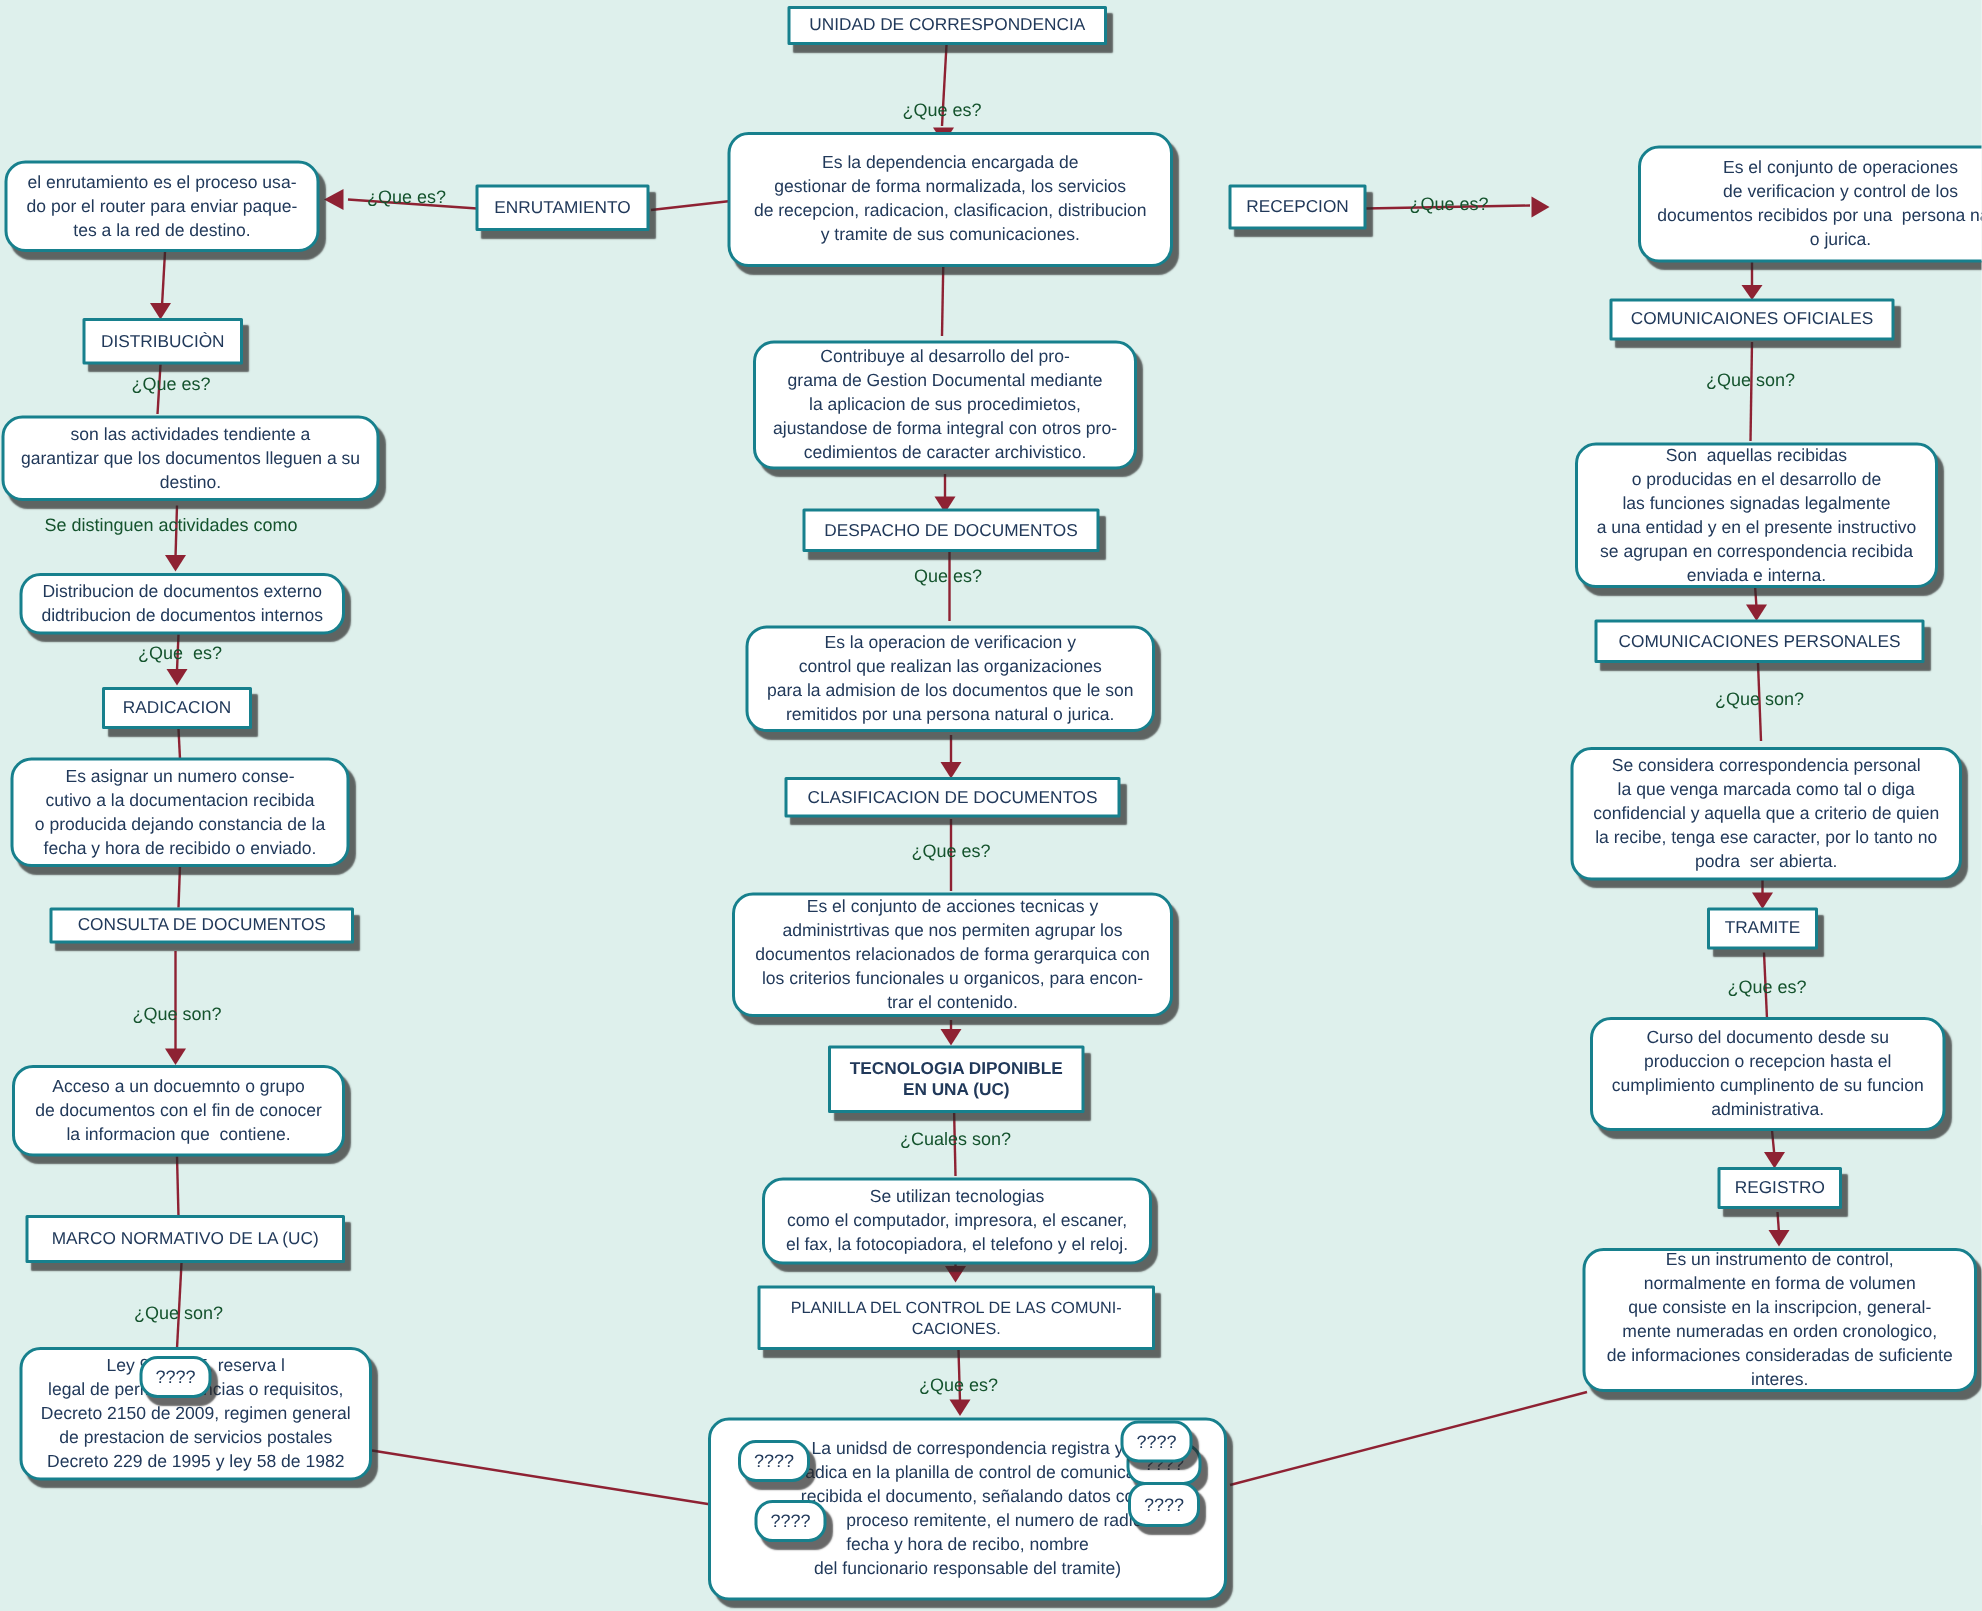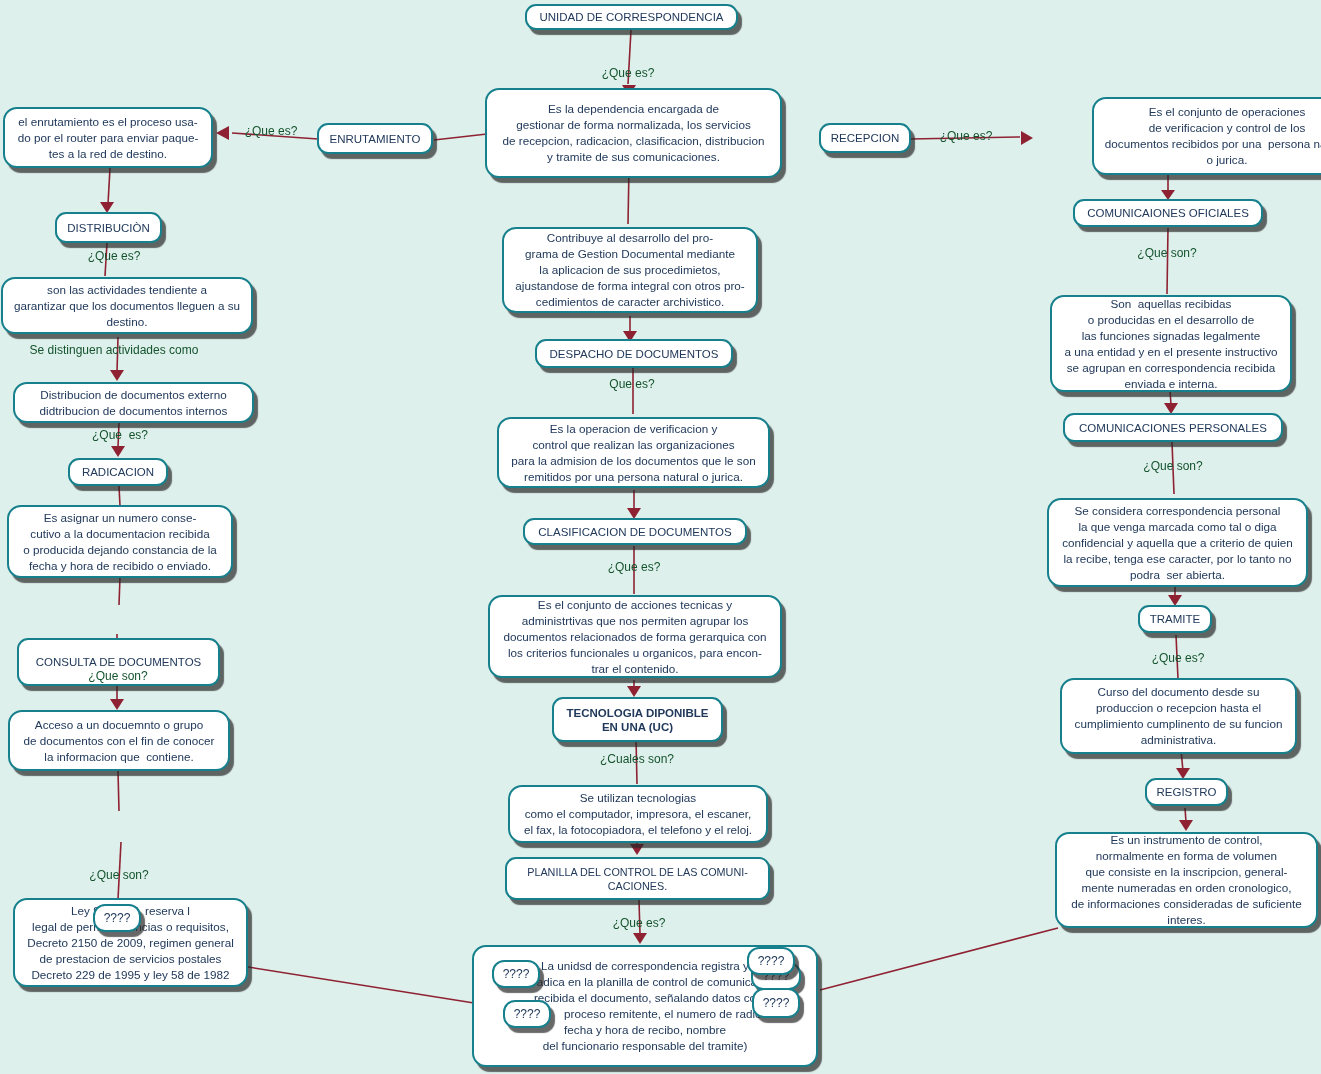--- a/index.html
+++ b/index.html
@@ -17,21 +17,21 @@
     background:#ffffff;
     border:2.5px solid #17808d;
     color:#21395a;
     display:flex;align-items:center;justify-content:center;
     text-align:center;
     white-space:pre-wrap;
     box-shadow:4px 5px 1px rgba(40,40,40,0.7);
     z-index:2;
   }
   .node{
-    border-radius:11px;
+    border-radius:1px;
     font-size:11.5px;
     line-height:14px;
     padding:2px 6px;
   }
   .card{
     border-radius:14px;
     font-size:11.7px;
     line-height:16px;
     padding:2px 5px;
   }
@@ -162,33 +162,34 @@
 do por el router para enviar paque-
 tes a la red de destino.</div>
   <span class="edge-label" style="left:271px;top:124px;">¿Que es?</span>
   <div class="node" style="left:317px;top:123px;width:116px;height:31px;">ENRUTAMIENTO</div>
   <div class="node" style="left:55px;top:212px;width:107px;height:31px;">DISTRIBUCIÒN</div>
   <span class="edge-label" style="left:114px;top:249px;">¿Que es?</span>
   <div class="card" style="left:1px;top:277px;width:252px;height:57px;">son las actividades tendiente a
 garantizar que los documentos lleguen a su
 destino.</div>
   <span class="edge-label" style="left:114px;top:343px;">Se distinguen actividades como</span>
-  <div class="card" style="left:13px;top:382px;width:241px;height:41px;">Distribucion de documentos externo
+  <div class="card" style="left:13px;top:382px;width:217px;height:41px;">Distribucion de documentos externo
 didtribucion de documentos internos</div>
   <span class="edge-label" style="left:120px;top:428px;">¿Que  es?</span>
   <div class="node" style="left:68px;top:458px;width:100px;height:28px;">RADICACION</div>
   <div class="card" style="left:7px;top:505px;width:226px;height:73px;">Es asignar un numero conse-
 cutivo a la documentacion recibida
 o producida dejando constancia de la
 fecha y hora de recibido o enviado.</div>
-  <div class="node" style="left:17px;top:605px;width:203px;height:48px;margin-top:33px;">CONSULTA DE DOCUMENTOS</div>
+  <div class="node" style="left:33px;top:605px;width:203px;height:24px;">CONSULTA DE DOCUMENTOS</div>
   <span class="edge-label" style="left:118px;top:669px;">¿Que son?</span>
   <div class="card" style="left:8px;top:710px;width:222px;height:61px;">Acceso a un docuemnto o grupo
 de documentos con el fin de conocer
 la informacion que  contiene.</div>
+  <div class="node" style="left:17px;top:810px;width:213px;height:32px;">MARCO NORMATIVO DE LA (UC)</div>
   <span class="edge-label" style="left:119px;top:868px;">¿Que son?</span>
   <div class="card" style="left:13px;top:898px;width:235px;height:89px;">Ley 9          5, reserva l
 legal de perm          ncias o requisitos,
 Decreto 2150 de 2009, regimen general
 de prestacion de servicios postales
 Decreto 229 de 1995 y ley 58 de 1982</div>
   <div class="mini" style="left:93px;top:904px;z-index:4;">????</div>
 
   <div class="node" style="left:819px;top:123px;width:92px;height:30px;">RECEPCION</div>
   <span class="edge-label" style="left:966px;top:129px;">¿Que es?</span>

